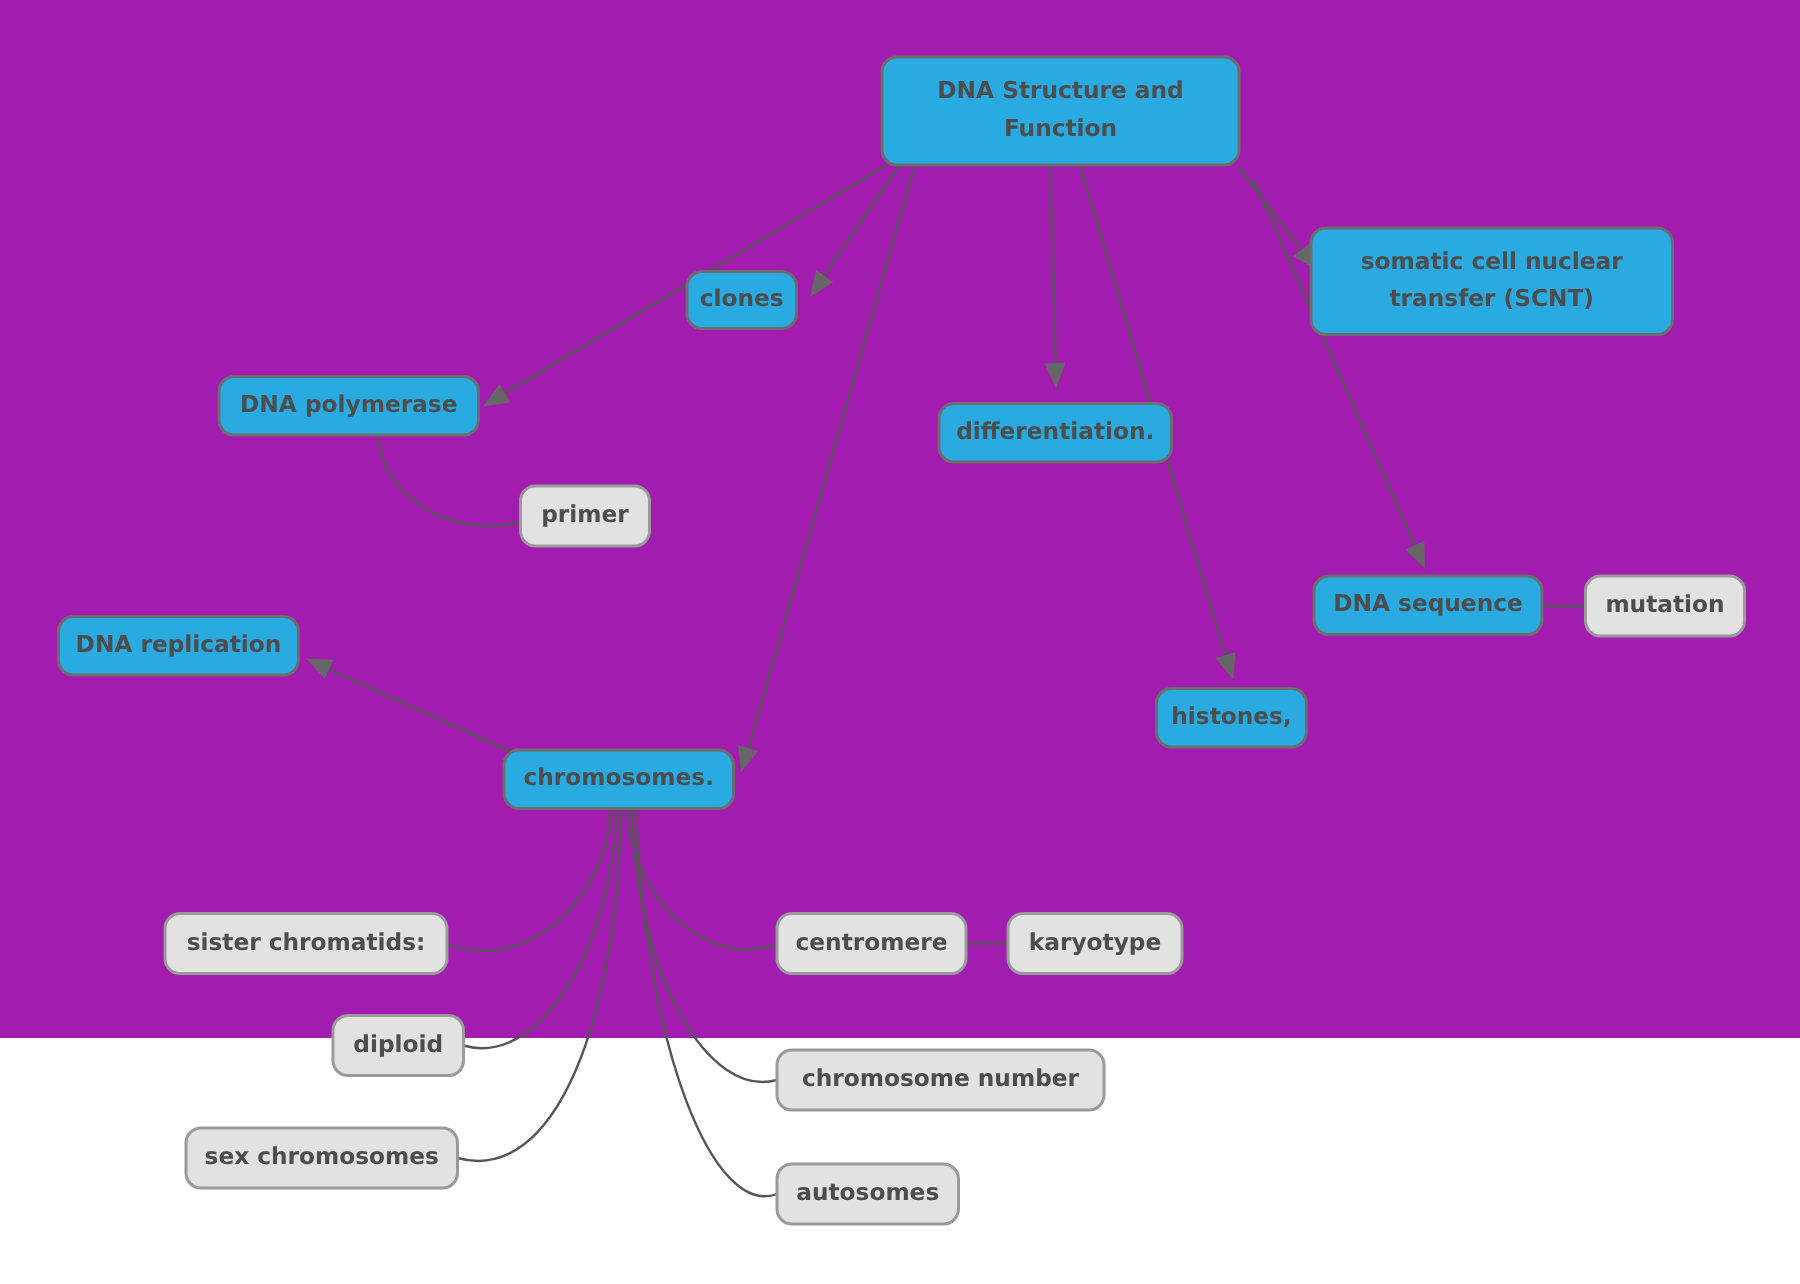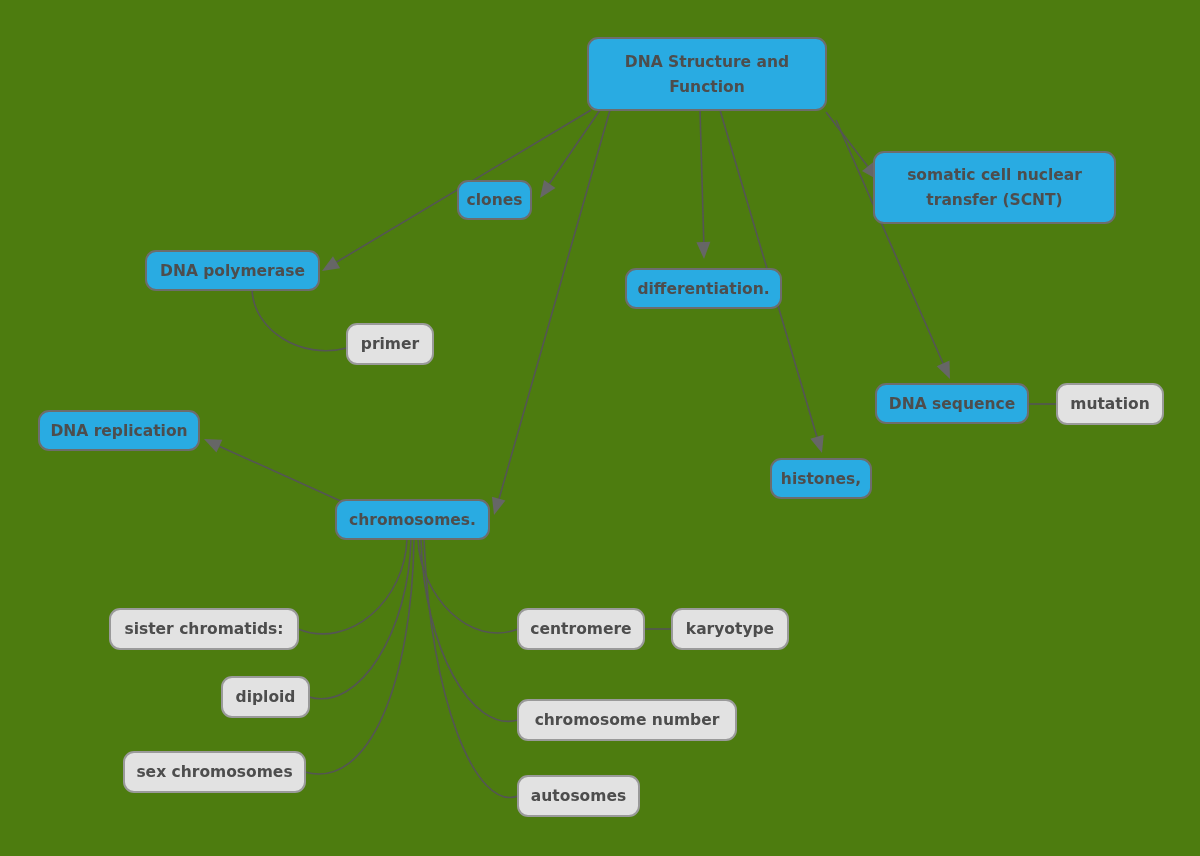--- a/index.html
+++ b/index.html
@@ -10,22 +10,22 @@
   }
   body {
     width: 1200px;
     height: 856px;
     overflow: hidden;
     font-family: "DejaVu Sans", "Liberation Sans", sans-serif;
   }
   #mindmap-root {
     position: relative;
     width: 1200px;
-    height: 856px;
-    background: #4d7c0f;
+    height: 692px;
+    background: #a21caf;
   }
   svg#mindmap-svg {
     position: absolute;
     left: 0;
     top: 0;
     width: 1200px;
     height: 856px;
     display: block;
   }
   .edge-line {

